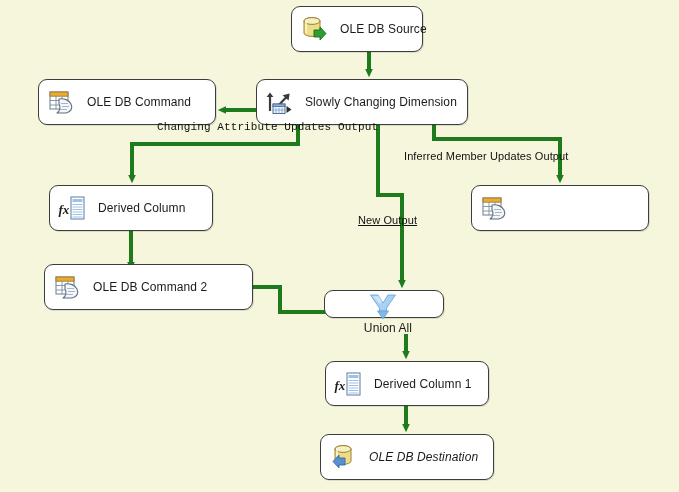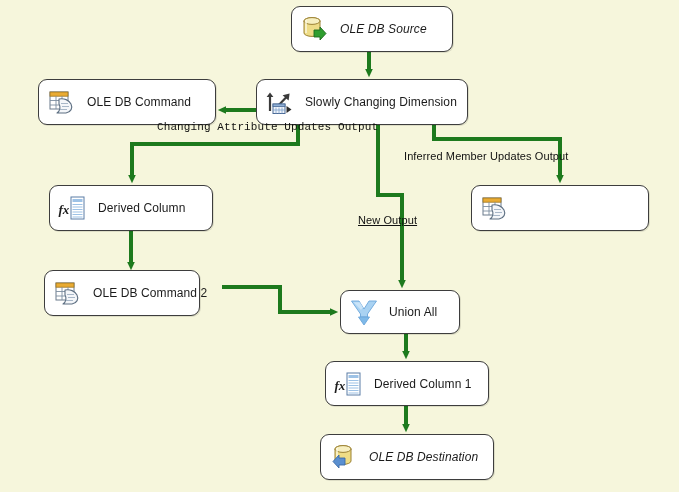--- a/index.html
+++ b/index.html
@@ -99,21 +99,21 @@
     </g>
   </svg>
 
   <div class="wire-label" style="left:157px; top:121px;font-family:Liberation Mono, monospace;">Changing Attribute Updates Output</div>
 
 
   <div class="wire-label" style="left:404px; top:150px;">Inferred Member Updates Output</div>
 
   <div class="wire-label" style="left:358px; top:214px;text-decoration:underline;">New Output</div>
 
-  <div class="node" style="left:291px; top:6px; width:162px; height:46px;font-style:italic;">
+  <div class="node" style="left:291px; top:6px; width:132px; height:46px;">
     <span class="icon">
       <svg viewBox="0 0 30 30" width="30" height="30">
         <ellipse cx="12" cy="7" rx="8" ry="3.4" fill="#f2e49a" stroke="#9c8233" stroke-width="1"></ellipse>
         <path d="M4,7 L4,19 A8,3.4 0 0 0 20,19 L20,7" fill="#eedc86" stroke="#9c8233" stroke-width="1"></path>
         <ellipse cx="12" cy="7" rx="8" ry="3.4" fill="#f7efc0" stroke="#9c8233" stroke-width="1"></ellipse>
         <path d="M6,6 L6,19" stroke="#fdfae5" stroke-width="1.6" opacity="0.85"></path>
         <path d="M14,19 L14,16 L20,16 L20,13 L26,19.5 L20,26 L20,23 L14,23 Z" fill="#2f9e2f" stroke="#1d6b1d" stroke-width="0.9" stroke-linejoin="round"></path>
       </svg>
     </span>
     <span class="label">OLE DB Source</span>
@@ -169,35 +169,35 @@
         <rect x="3" y="5" width="18" height="17" fill="#ffffff" stroke="#6b7b8c" stroke-width="1"></rect>
         <rect x="3" y="5" width="18" height="4.2" fill="#e9ab33" stroke="#9a7320" stroke-width="0.8"></rect>
         <path d="M9,9.2 L9,22 M15,9.2 L15,22" stroke="#7e8fa0" stroke-width="0.9"></path>
         <path d="M3,13.5 L21,13.5 M3,18 L21,18" stroke="#7e8fa0" stroke-width="0.9"></path>
         <path d="M12,12 C17,11 22,13 24,17 C26,21 24,25 19,26 L10,26 C13,24 14,20 12,17 Z" fill="#f4f6f9" stroke="#5d6f82" stroke-width="1.1" stroke-linejoin="round"></path>
         <path d="M14,16.5 L21,16.5 M15,19.5 L22,19.5 M13,22.5 L20,22.5" stroke="#9fb0c2" stroke-width="0.9"></path>
       </svg>
     </span>
   </div>
 
-  <div class="node" style="left:44px; top:270px; width:156px; height:46px;">
+  <div class="node" style="left:44px; top:264px; width:209px; height:46px;">
     <span class="icon">
       <svg viewBox="0 0 30 30" width="30" height="30">
         <rect x="3" y="5" width="18" height="17" fill="#ffffff" stroke="#6b7b8c" stroke-width="1"></rect>
         <rect x="3" y="5" width="18" height="4.2" fill="#e9ab33" stroke="#9a7320" stroke-width="0.8"></rect>
         <path d="M9,9.2 L9,22 M15,9.2 L15,22" stroke="#7e8fa0" stroke-width="0.9"></path>
         <path d="M3,13.5 L21,13.5 M3,18 L21,18" stroke="#7e8fa0" stroke-width="0.9"></path>
         <path d="M12,12 C17,11 22,13 24,17 C26,21 24,25 19,26 L10,26 C13,24 14,20 12,17 Z" fill="#f4f6f9" stroke="#5d6f82" stroke-width="1.1" stroke-linejoin="round"></path>
         <path d="M14,16.5 L21,16.5 M15,19.5 L22,19.5 M13,22.5 L20,22.5" stroke="#9fb0c2" stroke-width="0.9"></path>
       </svg>
     </span>
     <span class="label">OLE DB Command 2</span>
   </div>
 
-  <div class="node" style="left:340px; top:290px; width:120px; height:44px;">
+  <div class="node" style="left:324px; top:290px; width:120px; height:28px;flex-direction:column;">
     <span class="icon">
       <svg viewBox="0 0 30 30" width="30" height="30">
         <path d="M2.5,4 L10,4 L15,12 L20,4 L27.5,4 L18.5,17 L18.5,20 L11.5,20 L11.5,17 Z" fill="#a9d2f2" stroke="#6ba6da" stroke-width="0.9" stroke-linejoin="round"></path>
         <path d="M9.5,20 L20.5,20 L15,28 Z" fill="#7fb9e8" stroke="#6ba6da" stroke-width="0.9"></path>
         <path d="M4.5,5.2 L10.8,5.2 L14,10.5 L12,13 Z" fill="#cde6f8" opacity="0.9"></path>
       </svg>
     </span>
     <span class="label">Union All</span>
   </div>
 

